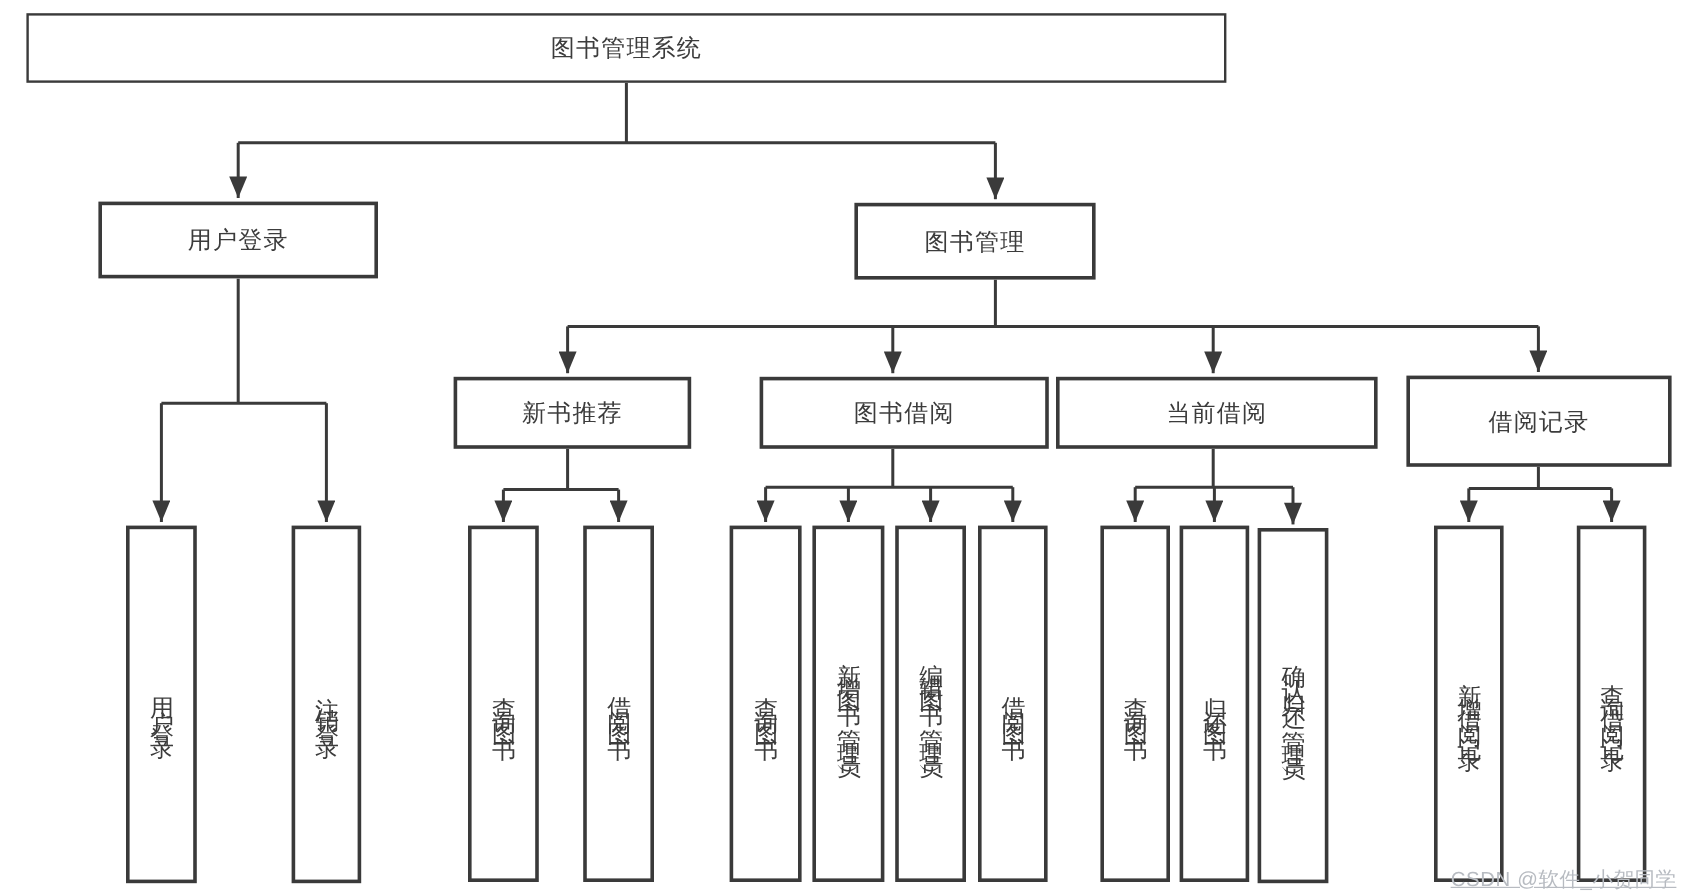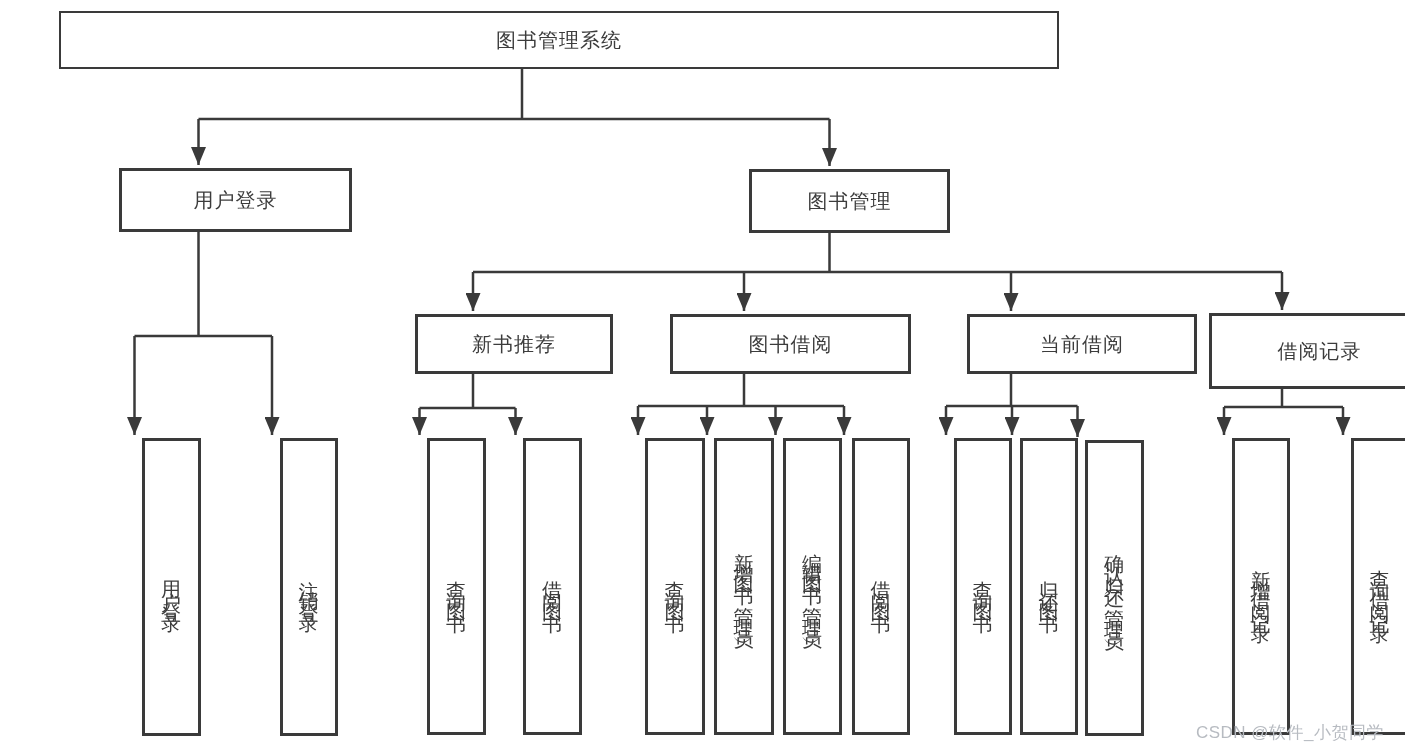--- a/index.html
+++ b/index.html
@@ -23,39 +23,39 @@
     border:3px solid var(--line);
     background:#fff;
     display:flex;
     align-items:center;
     justify-content:center;
     font-size:20px;
     color:var(--text);
     letter-spacing:1px;
     text-align:center;
     z-index:2;
-    margin-left:37px;
   }
   .box.root{border-width:2px;}
   .box.v{
     writing-mode:vertical-rl;
     text-orientation:mixed;
     letter-spacing:11px;
     line-height:1;
     padding:6px 0;
   }
   .watermark{
     position:absolute;
-    right:21px;
+    right:8px;
     bottom:3px;
     font-size:17px;
     color:var(--wm);
     letter-spacing:0.5px;
     z-index:3;
     font-family:"Liberation Sans","DejaVu Sans",sans-serif;
+    text-decoration:underline;
   }
 </style>
 </head>
 <body>
 
 <div class="stage">
 
   <svg class="wires" width="1405" height="747" viewBox="0 0 1405 747">
     <defs>
       <marker id="arr" viewBox="0 0 12 10" refX="12" refY="5" markerWidth="8" markerHeight="6" orient="auto" markerUnits="strokeWidth">
@@ -109,21 +109,21 @@
   <div class="box" style="left:712px;top:169px;width:201px;height:64px">
     <span>图书管理</span>
   </div>
 
   <div class="box" style="left:378px;top:314px;width:198px;height:60px">
     <span>新书推荐</span>
   </div>
   <div class="box" style="left:633px;top:314px;width:241px;height:60px">
     <span>图书借阅</span>
   </div>
-  <div class="box" style="left:930px;top:314px;width:230px;height:60px">
+  <div class="box" style="left:880px;top:314px;width:268px;height:60px">
     <span>当前借阅</span>
   </div>
   <div class="box" style="left:1172px;top:313px;width:221px;height:76px">
     <span>借阅记录</span>
   </div>
 
   <div class="box v" style="left:105px;top:438px;width:59px;height:298px">
     <span>用户登录</span>
   </div>
   <div class="box v" style="left:243px;top:438px;width:58px;height:298px">

